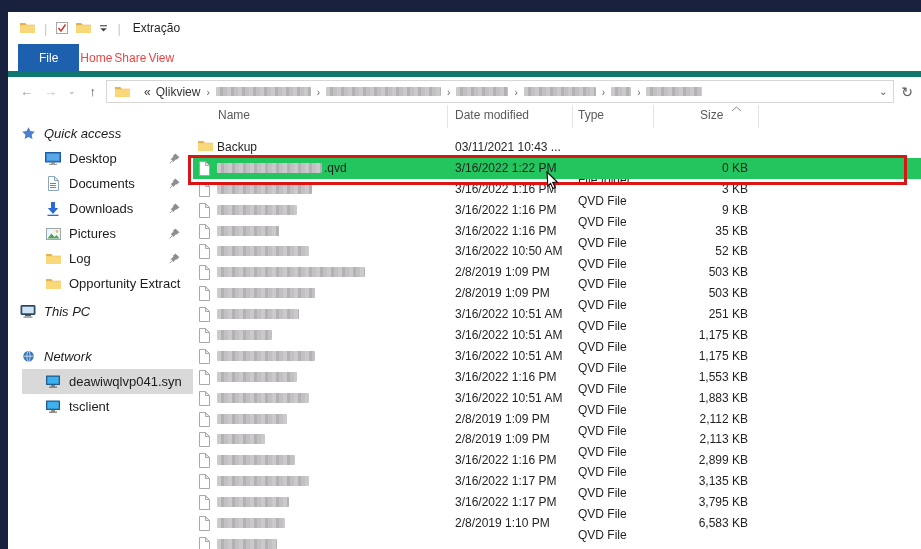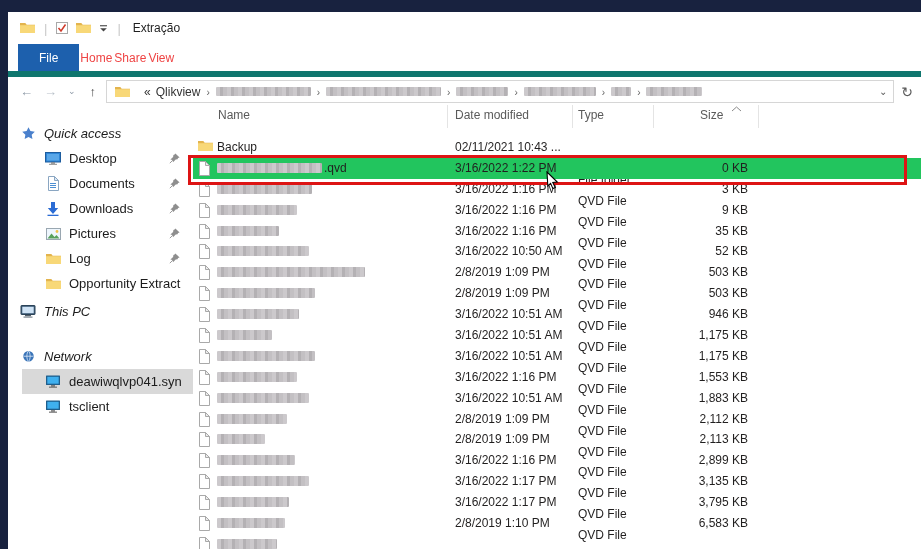--- a/index.html
+++ b/index.html
@@ -289,21 +289,21 @@
         <span class="hsep" style="left:460px"></span>
         <span class="hsep" style="left:565px"></span>
       </div>
       <div class="rows" id="rows">
           <div class="row">
             <span class="cicon"><svg width="15" height="12" viewBox="0 0 15 12">
                 <path fill="#e3b44e" d="M0 1h5.3l1.4 1.7H15V11H0z"></path>
                 <path fill="#f8d878" d="M0 3.2h15V11H0z"></path>
               </svg></span>
             <span class="c cname"><span>Backup</span></span>
-            <span class="c cdate">02/11/2021 10:43 ...</span>
+            <span class="c cdate">03/11/2021 10:43 ...</span>
             <span class="c ctype">File folder</span>
             <span class="c csize"></span>
           </div>
           <div class="row selected">
             <span class="cicon"><svg width="12" height="15" viewBox="0 0 12 15">
                 <path fill="#fff" stroke="#a9a9a9" d="M1.5.5h6l4 4v10h-10z"></path>
                 <path fill="#ececec" stroke="#a9a9a9" d="M7.5.5v4h4z"></path>
               </svg></span>
             <span class="c cname"><span class="redact" style="width:105px"></span><span style="margin-left:2px">.qvd</span></span>
             <span class="c cdate">3/16/2022 1:22 PM</span>
@@ -371,21 +371,21 @@
             <span class="c csize">503 KB</span>
           </div>
           <div class="row">
             <span class="cicon"><svg width="12" height="15" viewBox="0 0 12 15">
                 <path fill="#fff" stroke="#a9a9a9" d="M1.5.5h6l4 4v10h-10z"></path>
                 <path fill="#ececec" stroke="#a9a9a9" d="M7.5.5v4h4z"></path>
               </svg></span>
             <span class="c cname"><span class="redact" style="width:82px"></span></span>
             <span class="c cdate">3/16/2022 10:51 AM</span>
             <span class="c ctype">QVD File</span>
-            <span class="c csize">946 KB</span>
+            <span class="c csize">251 KB</span>
           </div>
           <div class="row">
             <span class="cicon"><svg width="12" height="15" viewBox="0 0 12 15">
                 <path fill="#fff" stroke="#a9a9a9" d="M1.5.5h6l4 4v10h-10z"></path>
                 <path fill="#ececec" stroke="#a9a9a9" d="M7.5.5v4h4z"></path>
               </svg></span>
             <span class="c cname"><span class="redact" style="width:55px"></span></span>
             <span class="c cdate">3/16/2022 10:51 AM</span>
             <span class="c ctype">QVD File</span>
             <span class="c csize">1,175 KB</span>

